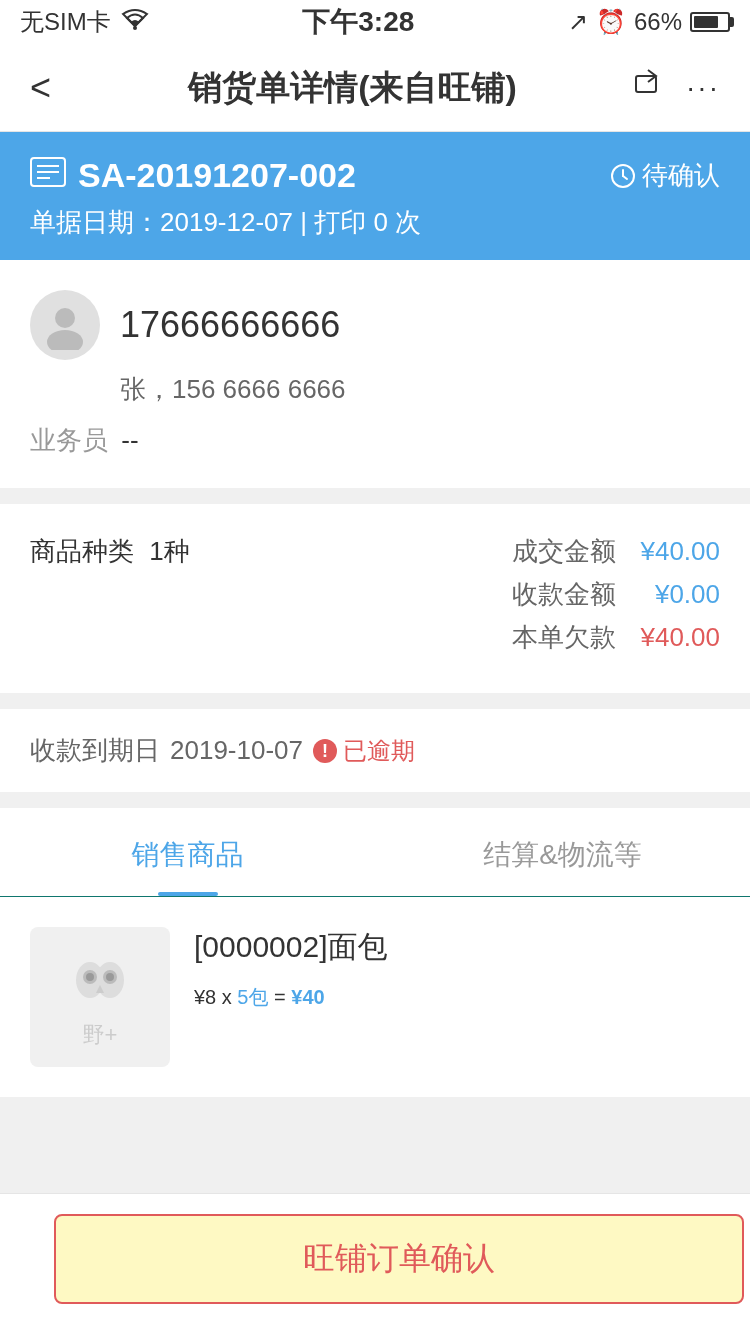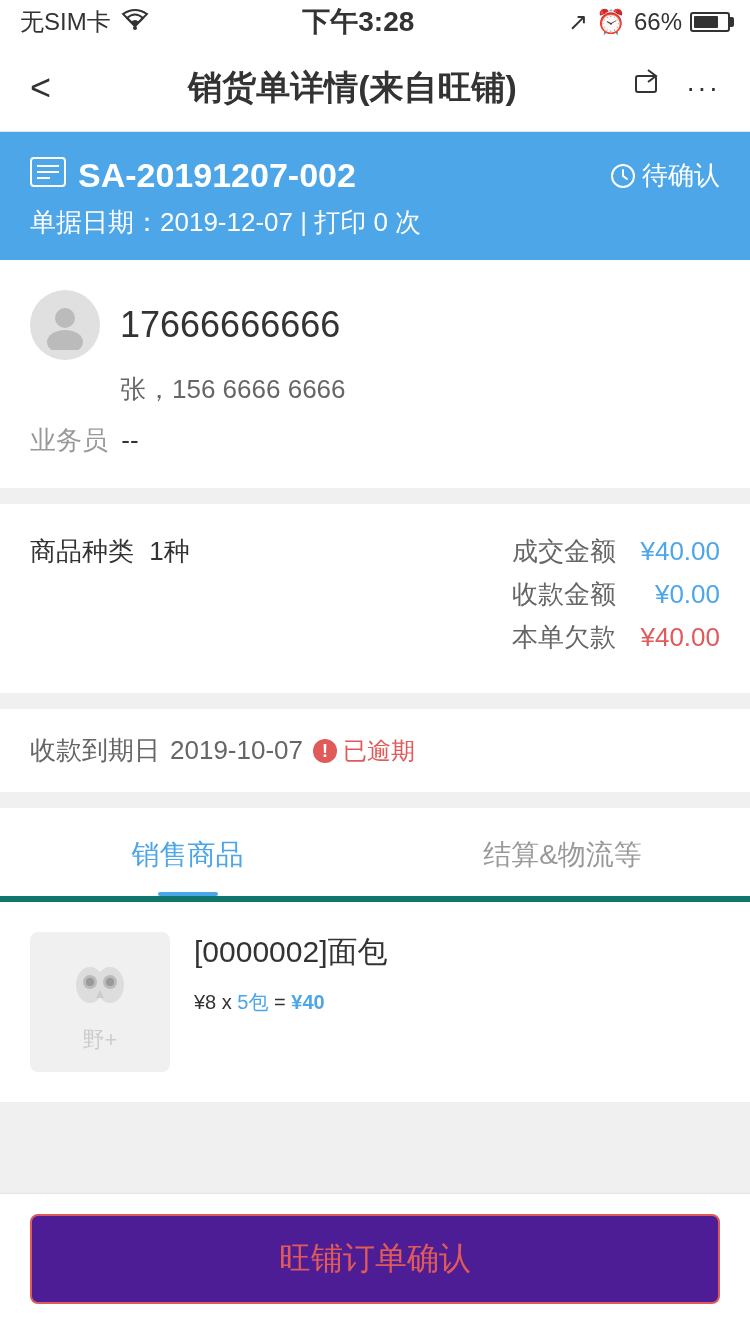--- a/index.html
+++ b/index.html
@@ -236,21 +236,21 @@
       font-size: 18px;
       font-weight: 700;
       text-align: center;
       line-height: 24px;
     }
 
     
     .tabs {
       background: #fff;
       display: flex;
-      border-bottom: 6px solid #0f766e;
+      border-bottom: 1px solid #0f766e;
       margin-bottom: 0;
     }
     .tab {
       flex: 1;
       text-align: center;
       padding: 28px 0 22px;
       font-size: 28px;
       color: #999;
       cursor: pointer;
       position: relative;
@@ -329,28 +329,29 @@
       left: 0;
       width: 750px;
       background: #fff;
       padding: 20px 30px 30px;
       border-top: 1px solid #e5e5e5;
     }
     .confirm-btn {
       width: 100%;
       height: 90px;
       border: 2px solid #e05a5a;
-      background: #4c1d95;
+      background: #fef9c3;
       border-radius: 8px;
       font-size: 32px;
       color: #e05a5a;
       cursor: pointer;
       display: flex;
       align-items: center;
       justify-content: center;
+      margin-left: 24px;
     }
   </style>
 </head>
 <body>
 
 <div class="status-bar">
   <div class="status-left">
     <span>无SIM卡</span>
     <span>
       <svg width="28" height="22" viewBox="0 0 28 22">

